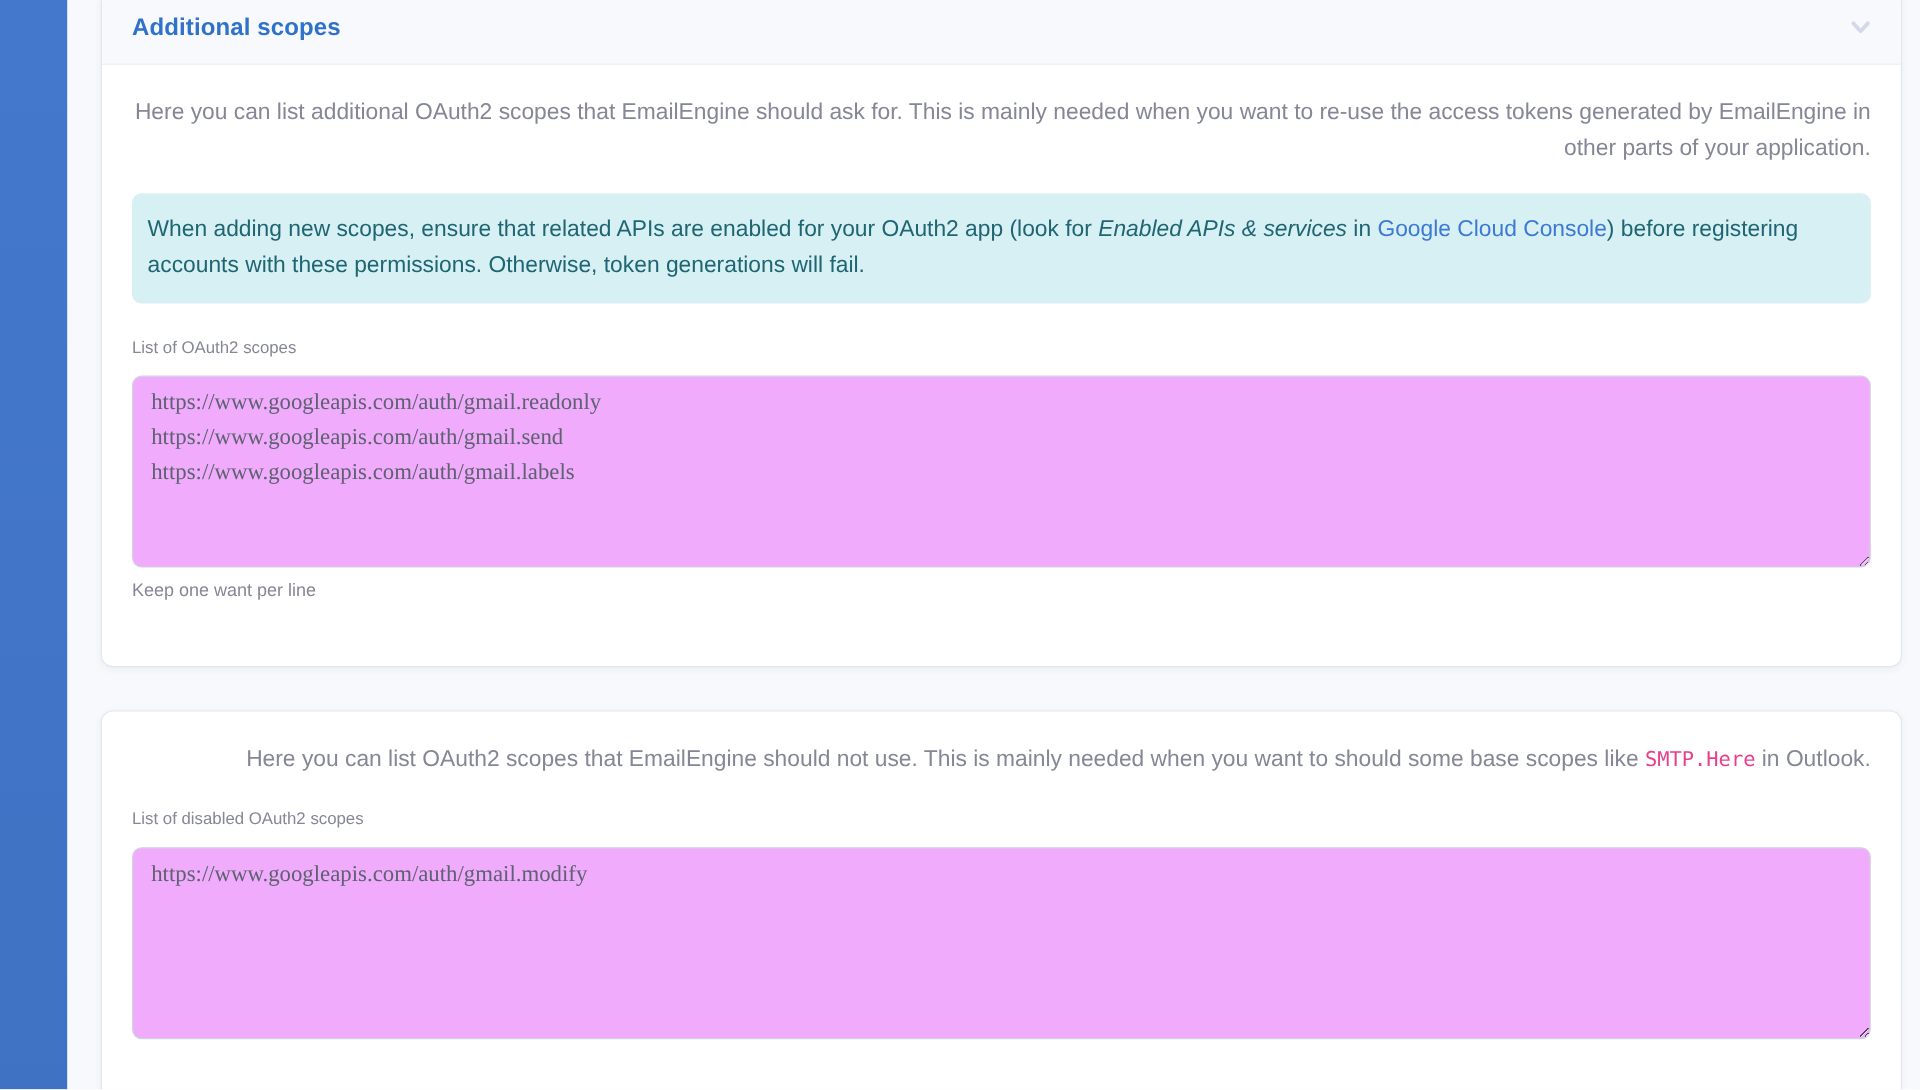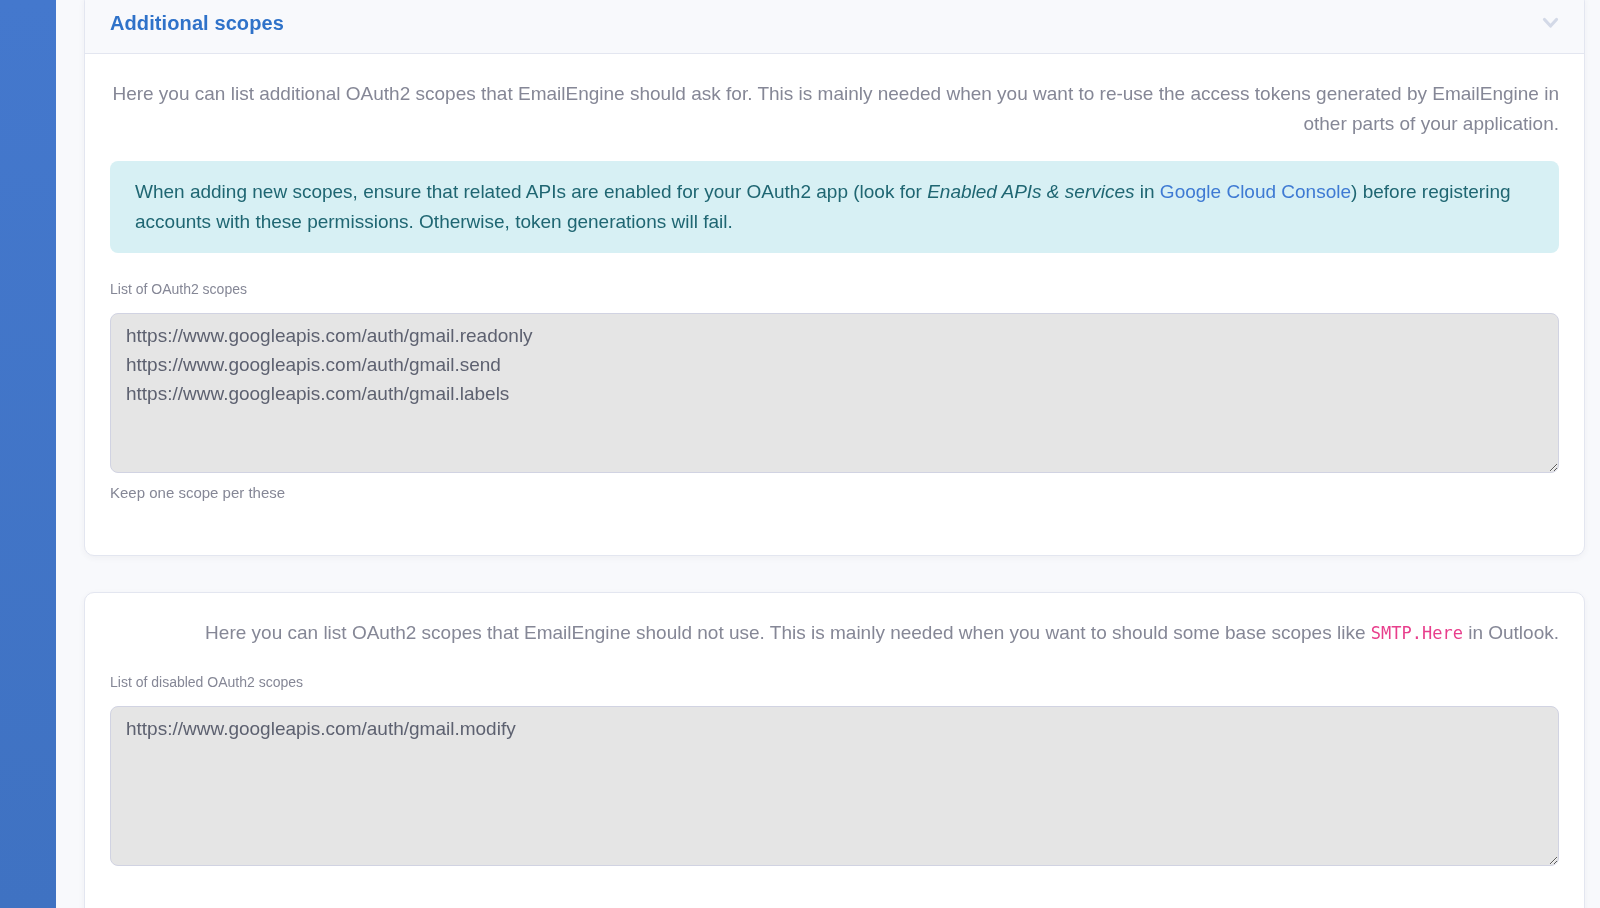--- a/index.html
+++ b/index.html
@@ -69,21 +69,21 @@
     font-size: 19px;
     line-height: 30px;
     color: #858796;
     text-align: right;
   }
 
   .alert-info {
     background: #d7f0f4;
     color: #1f6672;
     border-radius: 8px;
-    padding: 16px 25px;
+    padding: 16px 13px;
     font-size: 19px;
     line-height: 30px;
     margin-bottom: 24px;
   }
   .alert-info em { font-style: italic; }
   .alert-info a {
     color: #3e7ad3;
     text-decoration: none;
     cursor: pointer;
   }
@@ -96,25 +96,25 @@
     margin-bottom: 12px;
   }
 
   .scopes-textarea {
     display: block;
     width: 100%;
     height: 160px;
     border: 1px solid #d1d3e2;
     border-radius: 8px;
     padding: 7px 15px;
-    font-family: Liberation Sans, sans-serif;
+    font-family: Liberation Serif, serif;
     font-size: 19px;
     line-height: 29px;
     color: #5d6170;
-    background: #e5e5e5;
+    background: #f0abfc;
     resize: both;
     outline: none;
     margin-bottom: 10px;
     overflow: auto;
     white-space: pre;
   }
 
   .help-text {
     font-size: 15px;
     line-height: 20px;
@@ -148,21 +148,21 @@
       <div class="card-body">
 
         <p class="desc">Here you can list additional OAuth2 scopes that EmailEngine should ask for. This is mainly needed when you want to re-use the access tokens generated by EmailEngine in other parts of your application.</p>
 
         <div class="alert-info"><span>When adding new scopes, ensure that related APIs are enabled for your OAuth2 app (look for </span><em>Enabled APIs &amp; services</em><span> in </span><a href="#">Google Cloud Console</a><span>) before registering accounts with these permissions. Otherwise, token generations will fail.</span></div>
 
         <label class="field-label">List of OAuth2 scopes</label>
         <textarea class="scopes-textarea" spellcheck="false" style="">https://www.googleapis.com/auth/gmail.readonly
 https://www.googleapis.com/auth/gmail.send
 https://www.googleapis.com/auth/gmail.labels</textarea>
-        <div class="help-text">Keep one scope per these</div>
+        <div class="help-text">Keep one want per line</div>
 
       </div>
     </section>
 
     <section class="card">
       <div class="card-body">
 
         <p class="desc"><span>Here you can list OAuth2 scopes that EmailEngine should not use. This is mainly needed when you want to should some base scopes like </span><code class="code-inline">SMTP.Here</code><span> in Outlook.</span></p>
 
         <label class="field-label">List of disabled OAuth2 scopes</label>

